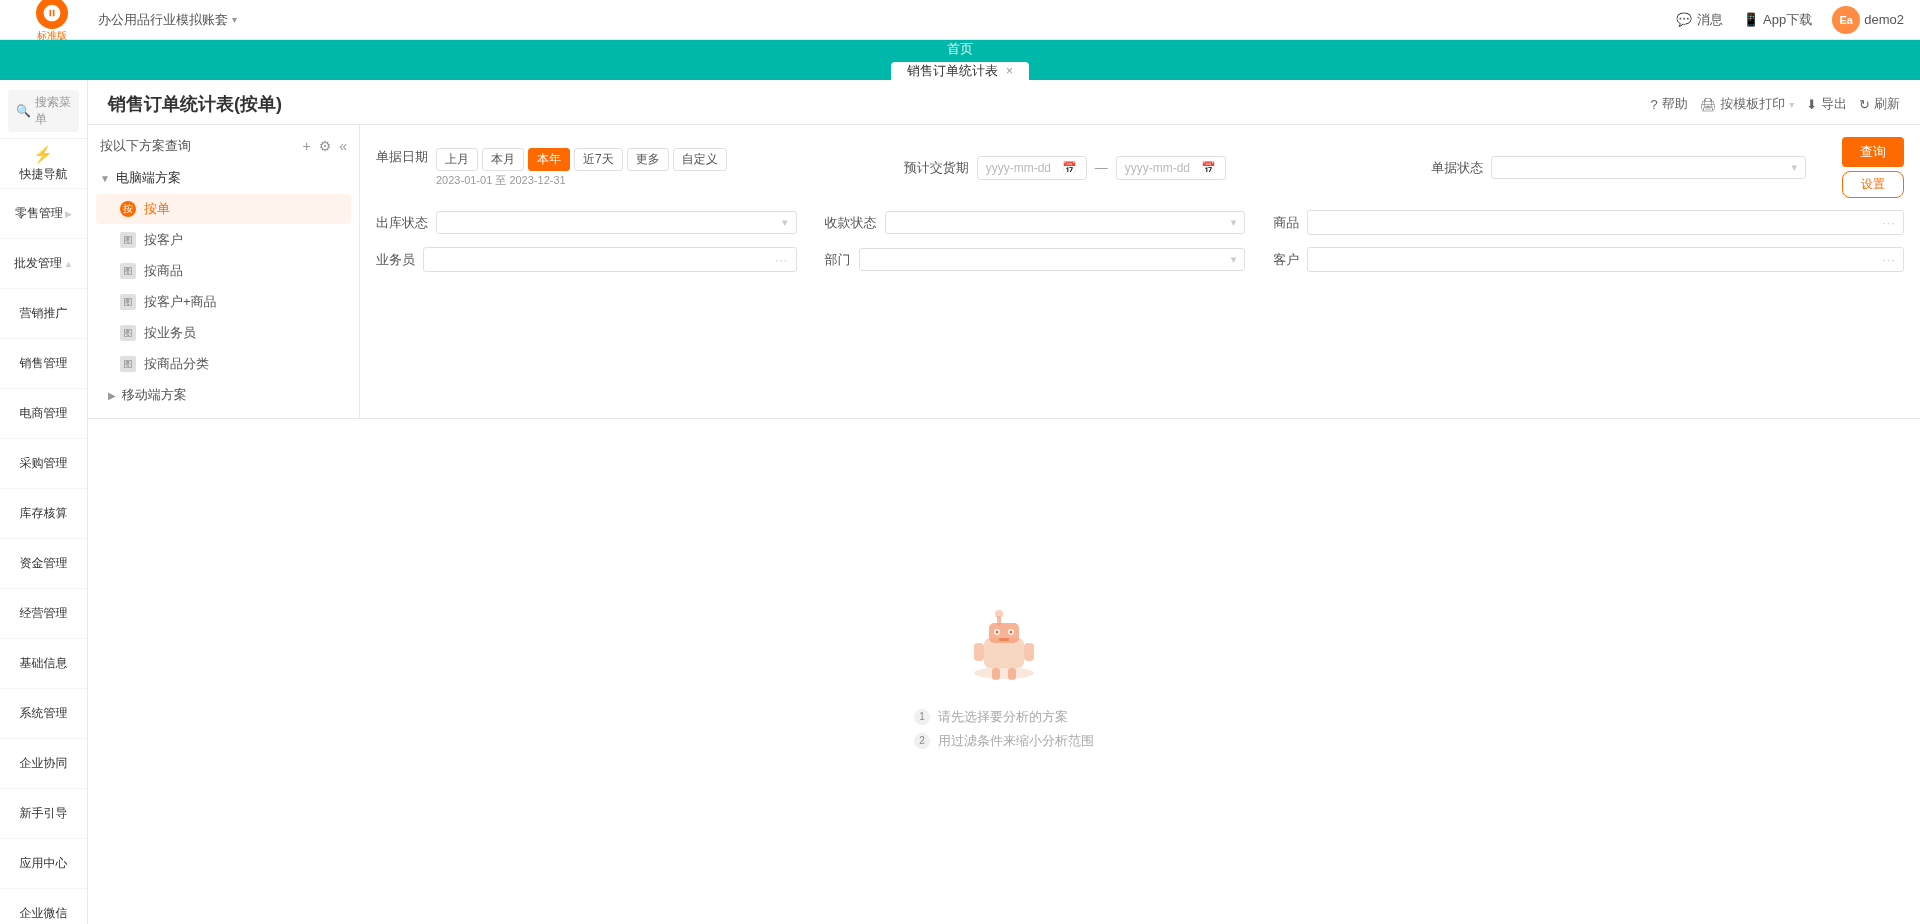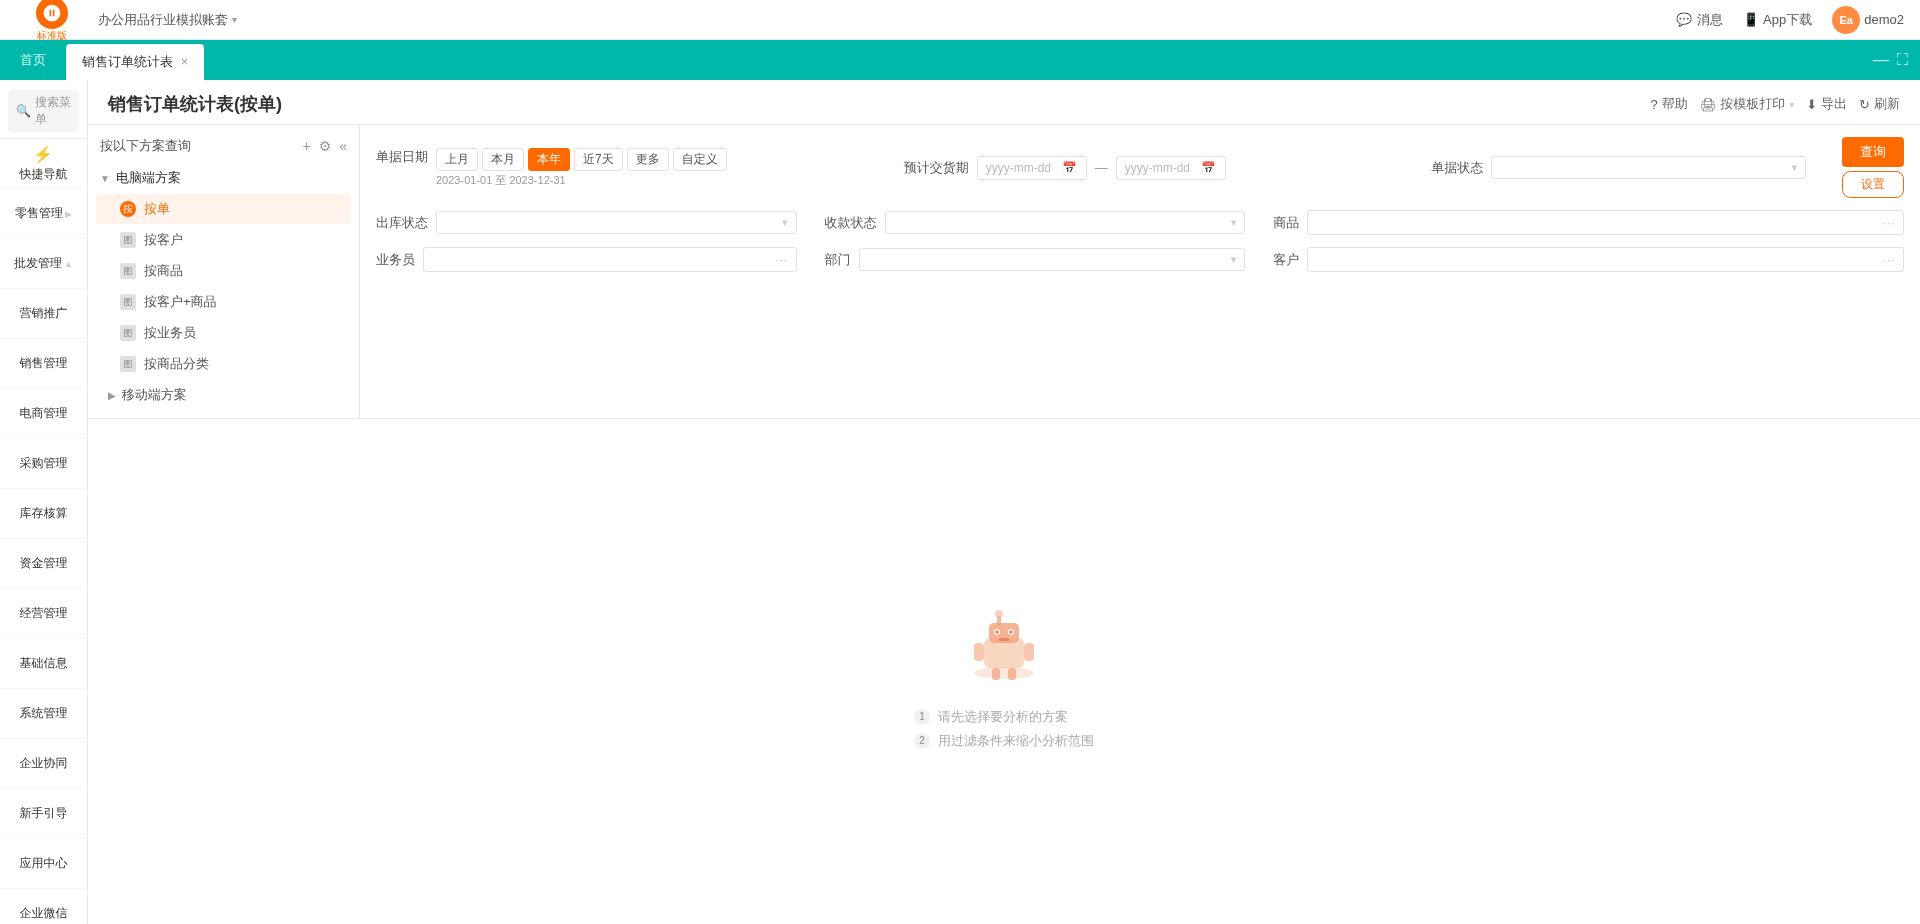--- a/index.html
+++ b/index.html
@@ -12,21 +12,21 @@
     .logo-icon { width: 32px; height: 32px; background: #ff6a00; border-radius: 50%; display: flex; align-items: center; justify-content: center; }
     .logo-icon svg { width: 20px; height: 20px; fill: #fff; }
     .logo-text { font-size: 10px; color: #ff6a00; white-space: nowrap; }
     .dropdown-selector { display: flex; align-items: center; gap: 4px; color: #555; cursor: pointer; font-size: 13px; }
     .dropdown-selector .chevron { font-size: 10px; color: #999; }
     .top-bar-right { display: flex; align-items: center; gap: 20px; font-size: 13px; color: #555; }
     .top-bar-right .item { display: flex; align-items: center; gap: 4px; cursor: pointer; }
     .avatar { width: 28px; height: 28px; border-radius: 50%; background: #ff8c42; display: flex; align-items: center; justify-content: center; color: #fff; font-size: 11px; font-weight: bold; }
 
     
-    .tab-bar { height: 40px; background: #00b8a9; display: flex; align-items: center; padding: 0 0; flex-shrink: 0; }
+    .tab-bar { height: 40px; background: #00b8a9; display: flex; align-items: center; padding: 0 0; flex-shrink: 0; flex-direction: column; }
     .tab-home { height: 40px; padding: 0 20px; display: flex; align-items: center; color: rgba(255,255,255,0.85); cursor: pointer; font-size: 13px; }
     .tab-active { height: 36px; margin-top: 4px; padding: 0 16px; background: #fff; border-radius: 4px 4px 0 0; display: flex; align-items: center; gap: 8px; color: #333; font-size: 13px; cursor: pointer; }
     .tab-close { color: #999; font-size: 12px; cursor: pointer; display: flex; align-items: center; }
     .tab-bar-right { margin-left: auto; display: flex; align-items: center; gap: 8px; padding-right: 12px; }
     .tab-bar-icon { color: rgba(255,255,255,0.8); cursor: pointer; font-size: 16px; }
 
     
     .main-layout { display: flex; flex: 1; overflow: hidden; }
 
     

